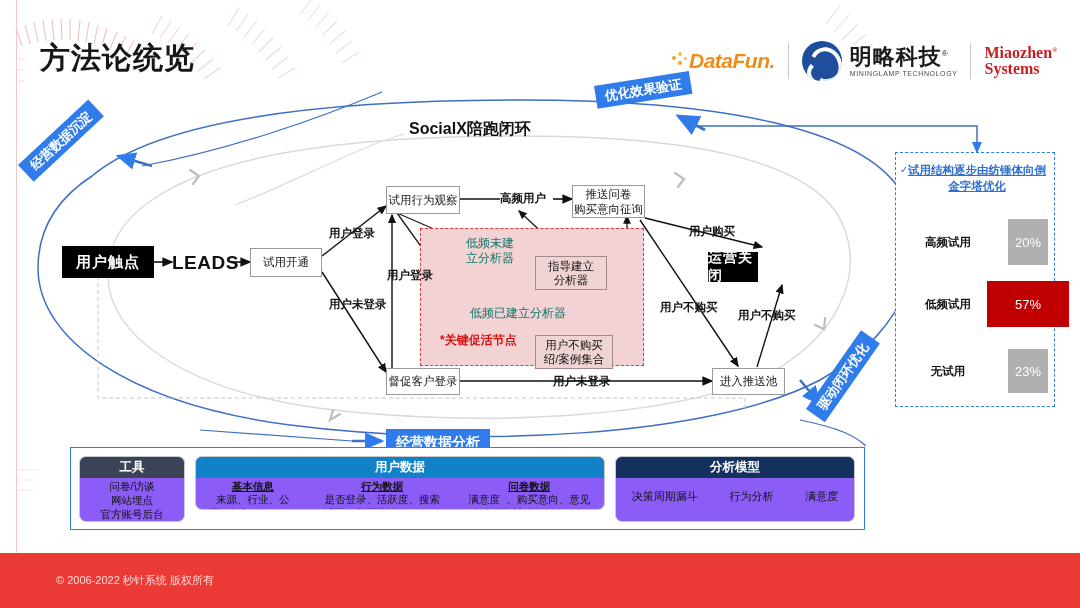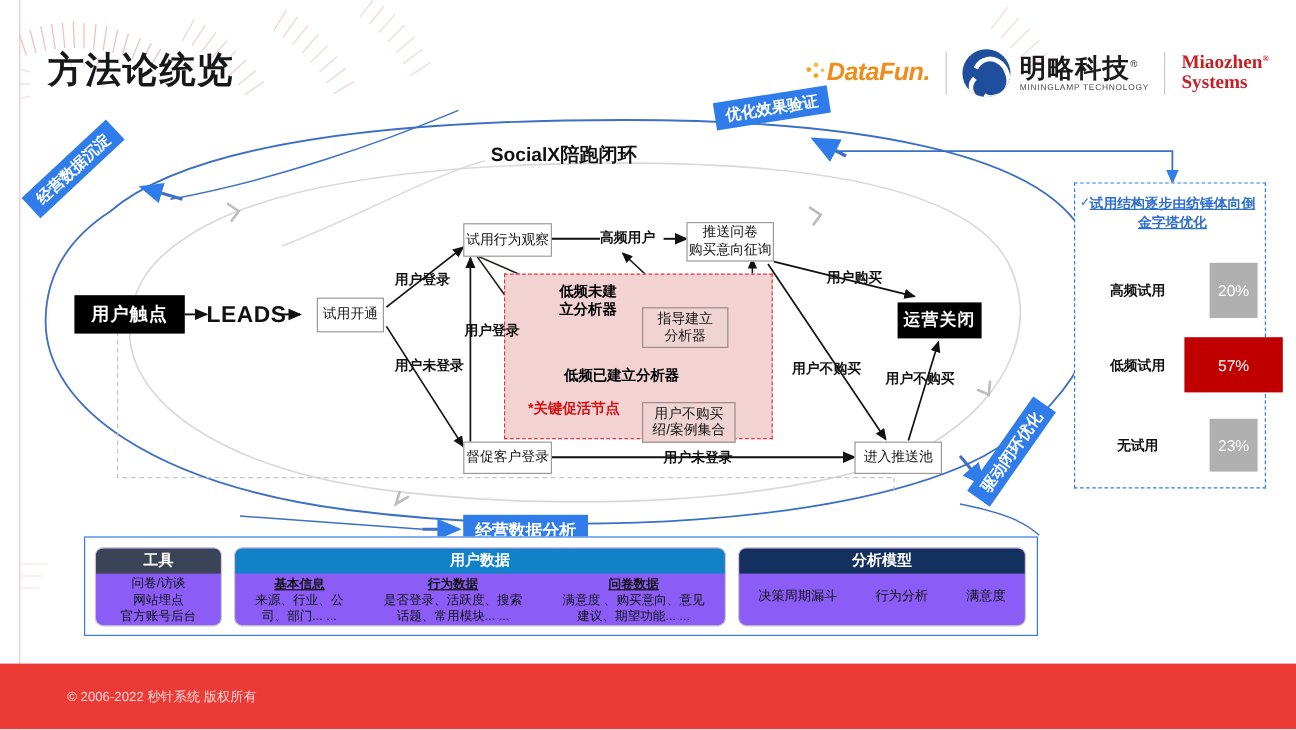--- a/index.html
+++ b/index.html
@@ -81,21 +81,21 @@
   .nodebox{
     position:absolute;box-sizing:border-box;background:#fff;border:1px solid #9a9a9a;
     display:flex;align-items:center;justify-content:center;text-align:center;
     font-size:11.5px;color:#111;line-height:1.25;
   }
   .nodebox.shaded{background:#f0d3d3;border-color:#a08a8a;}
   .blackbox{
     position:absolute;background:#000;color:#fff;font-weight:bold;
     display:flex;align-items:center;justify-content:center;font-size:15px;letter-spacing:1px;
   }
-  .plaintext{position:absolute;font-size:13px;font-weight:bold;color:#000000;white-space:nowrap;}
+  .plaintext{position:absolute;font-size:13px;font-weight:normal;color:#0f766e;white-space:nowrap;}
   .edgelabel{position:absolute;font-size:11.5px;font-weight:bold;color:#111;white-space:nowrap;}
   .redtext{position:absolute;font-size:11.5px;font-weight:bold;color:#d41212;white-space:nowrap;}
   .leads{position:absolute;font-size:19px;font-weight:bold;color:#111;letter-spacing:0.5px;}
 
   
   .rpanel{
     position:absolute;left:895px;top:152px;width:160px;height:255px;
     box-sizing:border-box;border:1.5px dashed #2f7cea;background:#fff;
   }
   .rp-title{
@@ -333,31 +333,31 @@
 
   <div class="ribbon ribbon-sink">经营数据沉淀</div>
   <div class="ribbon ribbon-verify">优化效果验证</div>
   <div class="ribbon ribbon-drive">驱动闭环优化</div>
   <div class="ribbon-analysis">经营数据分析</div>
 
   <div style="position:absolute;left:420px;top:228px;width:224px;height:138px;background:#f2d2d2;border:1.5px dashed #e03b3b;box-sizing:border-box;"></div>
 
   <div class="blackbox" style="left:62px;top:246px;width:92px;height:32px;">用户触点</div>
   <div class="leads" style="left:172px;top:252px;">LEADS</div>
-  <div class="nodebox" style="left:264px;top:248px;width:56px;height:29px;text-align:center;">试用开通</div>
+  <div class="nodebox" style="left:250px;top:248px;width:72px;height:29px;text-align:center;">试用开通</div>
   <div class="nodebox" style="left:386px;top:186px;width:74px;height:28px;">试用行为观察</div>
   <div class="nodebox" style="left:572px;top:185px;width:73px;height:33px;white-space:pre-line;">推送问卷
 购买意向征询</div>
   <div class="nodebox shaded" style="left:535px;top:256px;width:72px;height:34px;white-space:pre-line;">指导建立
 分析器</div>
   <div class="nodebox shaded" style="left:535px;top:335px;width:78px;height:34px;white-space:pre-line;">用户不购买
 绍/案例集合</div>
   <div class="nodebox" style="left:386px;top:368px;width:74px;height:27px;">督促客户登录</div>
   <div class="nodebox" style="left:712px;top:368px;width:73px;height:27px;">进入推送池</div>
-  <div class="blackbox" style="left:748px;top:252px;width:70px;height:30px;font-size:14px;">运营关闭</div>
+  <div class="blackbox" style="left:708px;top:252px;width:50px;height:30px;font-size:14px;">运营关闭</div>
 
   <div class="plaintext" style="left:466px;top:236px;white-space:pre-line;line-height:1.25;font-size:12px;text-align:center;">低频未建
 立分析器</div>
   <div class="plaintext" style="left:470px;top:305px;font-size:12px;">低频已建立分析器</div>
   <div class="redtext" style="left:440px;top:332px;font-size:12px;">*关键促活节点</div>
 
   <div class="edgelabel" style="left:500px;top:191px;">高频用户</div>
   <div class="edgelabel" style="left:329px;top:226px;">用户登录</div>
   <div class="edgelabel" style="left:329px;top:297px;">用户未登录</div>
   <div class="edgelabel" style="left:387px;top:268px;">用户登录</div>
@@ -393,21 +393,21 @@
 
   <div class="bpanel">
     <div class="bcard" id="bcard-0" style="left:8px;width:106px;height:66px;">
         <div class="bcard-hd" style="background: rgb(59, 67, 87);">工具</div>
         <div style="text-align: center; font-size: 10.5px; line-height: 1.33; padding-top: 2px; color: rgb(17, 17, 17);">
           <div>问卷/访谈</div>
           <div>网站埋点</div>
           <div>官方账号后台</div>
         </div>
       </div>
-    <div class="bcard" id="bcard-1" style="left:124px;width:410px;height:66px;">
+    <div class="bcard" id="bcard-1" style="left:124px;width:410px;height:54px;font-family:Liberation Mono, monospace;">
         <div class="bcard-hd" style="background: rgb(17, 129, 200);">用户数据</div>
         <div class="bcard-body">
           <div class="bcol">
             <div><u>基本信息</u></div>
             <div style="white-space: pre-line;">来源、行业、公
 司、部门... ...</div>
           </div>
           <div class="bcol">
             <div><u>行为数据</u></div>
             <div style="white-space: pre-line;">是否登录、活跃度、搜索

